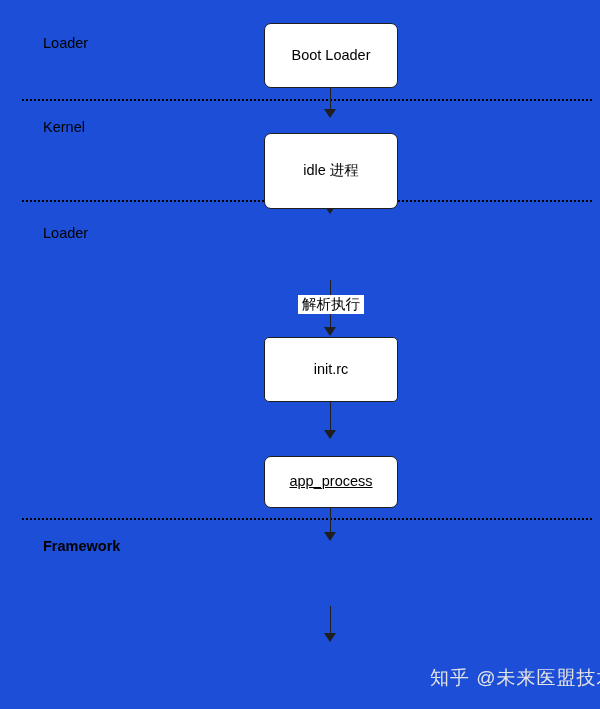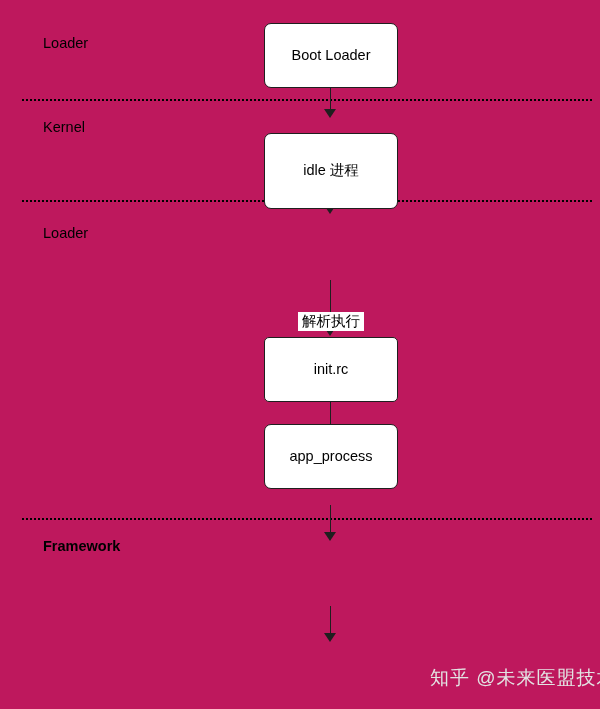--- a/index.html
+++ b/index.html
@@ -9,21 +9,21 @@
     background: #ffffff;
   }
   body {
     font-family: "Liberation Sans", "DejaVu Sans", sans-serif;
     -webkit-font-smoothing: antialiased;
   }
   #canvas {
     position: relative;
     width: 600px;
     height: 709px;
-    background: #be185d;
+    background: #1d4ed8;
     overflow: hidden;
   }
 
   
   .separator {
     position: absolute;
     left: 22px;
     width: 570px;
     height: 0;
     border-top: 2px dotted #000000;
@@ -121,22 +121,22 @@
   <div class="arrowhead" style="top: 205px;"></div>
   <div class="connector" style="top: 280px; height: 48px;"></div>
   <div class="arrowhead" style="top: 327px;"></div>
   <div class="connector" style="top: 402px; height: 29px;"></div>
   <div class="arrowhead" style="top: 430px;"></div>
   <div class="connector" style="top: 505px; height: 28px;"></div>
   <div class="arrowhead" style="top: 532px;"></div>
   <div class="connector" style="top: 606px; height: 28px;"></div>
   <div class="arrowhead" style="top: 633px;"></div>
 
-  <div class="edge-label" style="left: 331px; top: 312px;">解析执行</div>
+  <div class="edge-label" style="left: 331px; top: 295px;">解析执行</div>
 
   <div class="node" style="top: 23px; height: 65px;">Boot Loader</div>
   <div class="node" style="top: 133px; height: 76px;">idle 进程</div>
   <div class="node sharp" style="top: 337px; height: 65px; border-radius: 5px;">init.rc</div>
-  <div class="node" style="top: 424px; height: 65px;">app_process</div>
+  <div class="node" style="top: 456px; height: 52px; text-decoration: underline;">app_process</div>
 
   <div class="watermark" style="left: 430px; top: 668px; color: rgb(227, 227, 227);">知乎 @未来医盟技术站</div>
 
 </div>
 
 </body></html>

